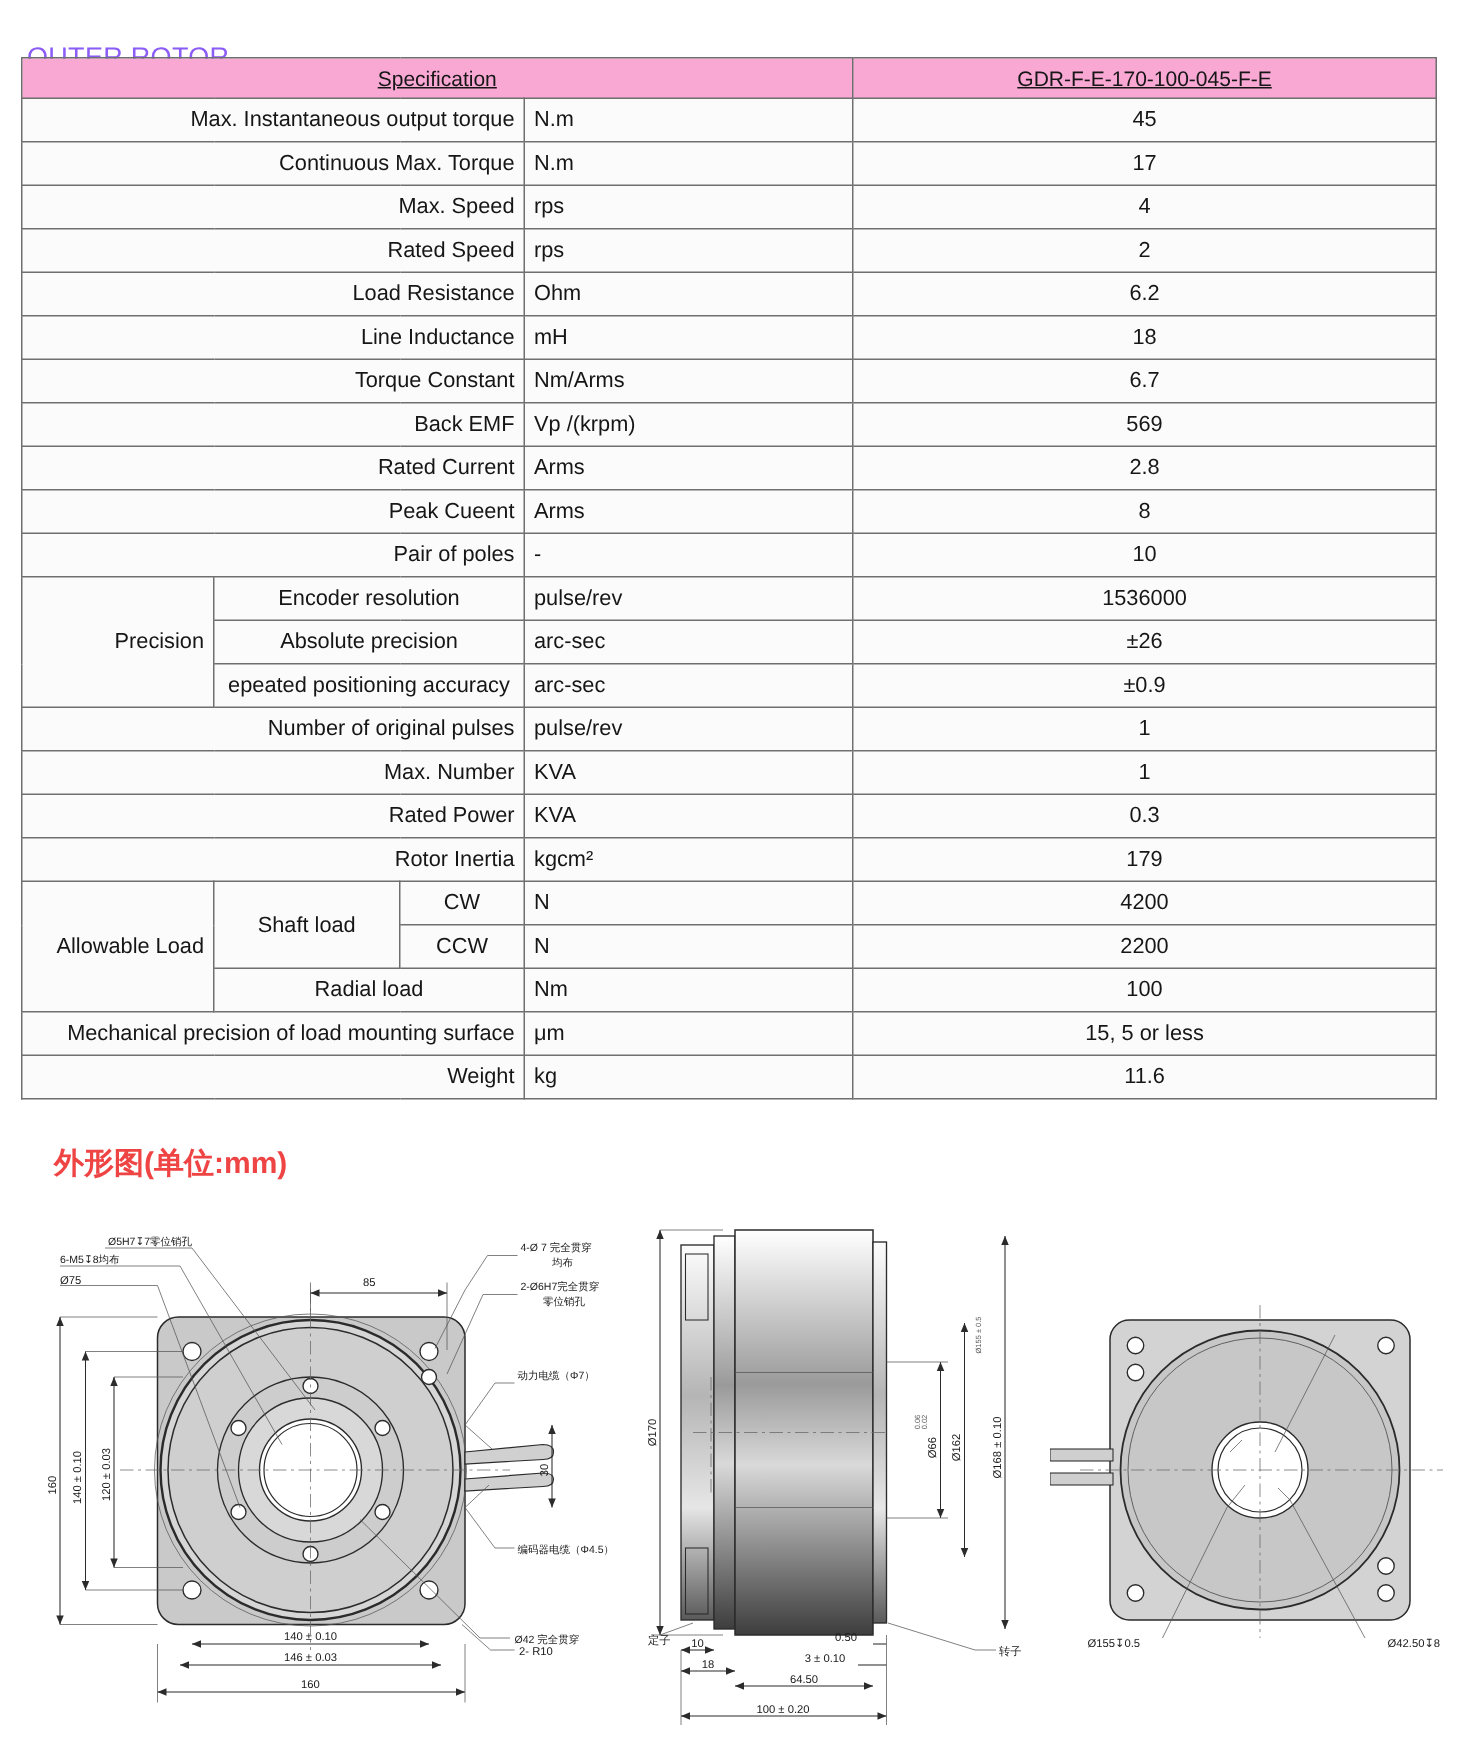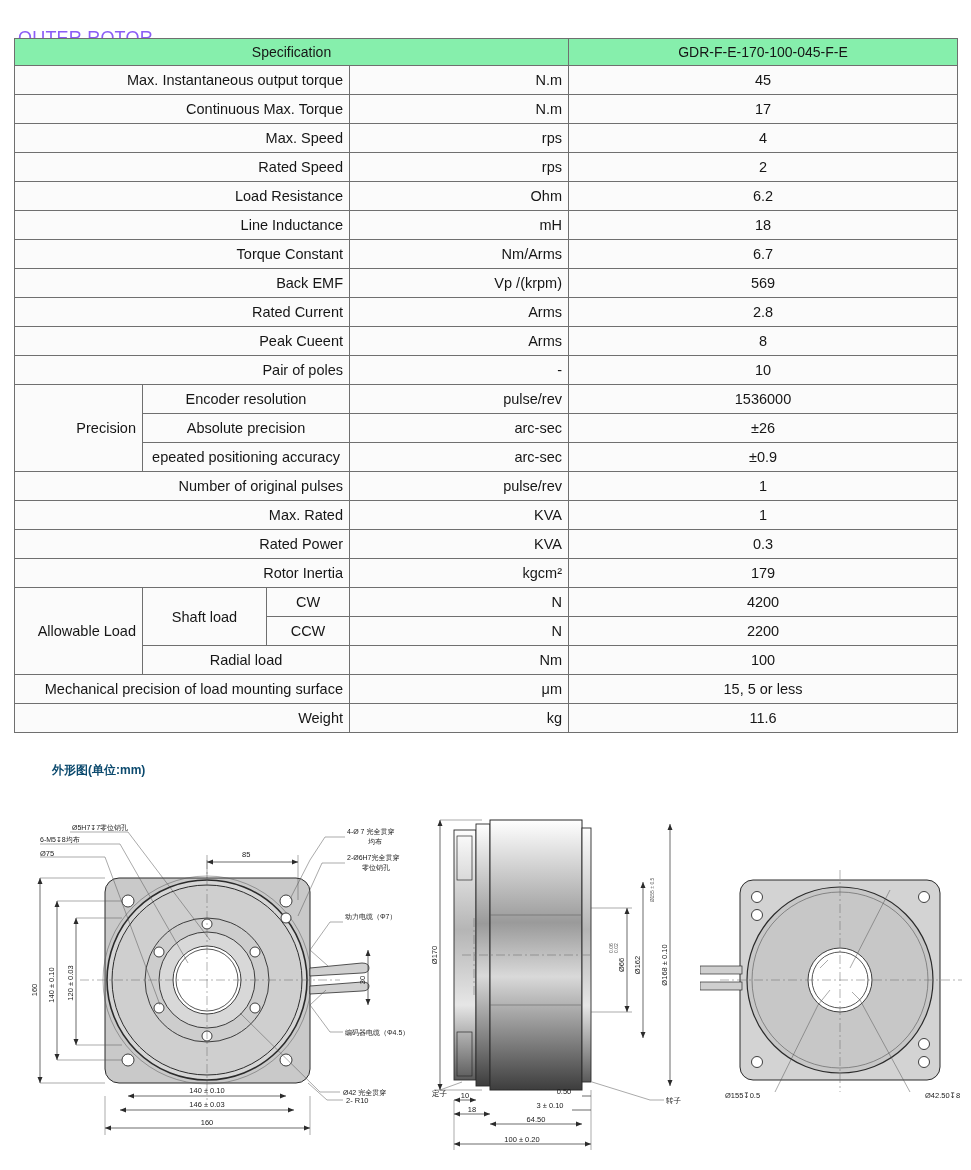--- a/index.html
+++ b/index.html
@@ -25,35 +25,36 @@
   table.spec td,table.spec th{
     border:1px solid #6f6f6f;
     font-weight:normal;
     font-size:14.5px;
     color:#161616;
     padding:0 6px;
     height:28px;
     background:#fbfbfb;
   }
   table.spec th{
-    background:#86efac;
+    background:#f9a8d4;
     height:26px;
     font-size:14px;
     text-align:center;
+    text-decoration:underline;
   }
   td.lbl{text-align:right;background:#f4f4f4;}
   td.lbl-c{text-align:center;background:#f4f4f4;}
-  td.unit{text-align:right;background:#fdfdfd;}
+  td.unit{text-align:left;background:#fdfdfd;}
   td.val{text-align:center;background:#fdfdfd;margin-left:18px;}
   .c1{width:128px}.c2{width:124px}.c3{width:83px}
   .c4{width:219px}.c5{width:389px}
   
   .dwg-title{
-    position:absolute;left:52px;top:762px;
-    font-size:12px;font-weight:bold;color:#0c4a6e;
+    position:absolute;left:36px;top:762px;
+    font-size:20px;font-weight:bold;color:#ef4444;
   }
   .drawings{
     position:absolute;left:0px;top:800px;
     width:925px;height:370px;padding-left:28px;
   }
   .dwg{position:absolute;top:0;height:370px;}
   .d-left{left:10px;width:430px;}
   .d-mid{left:432px;width:270px;}
   .d-right{left:700px;width:271px;}
   svg{display:block;}
@@ -158,21 +159,21 @@
         <td class="lbl-c" colspan="2">epeated positioning accuracy</td>
         <td class="unit">arc-sec</td>
         <td class="val">±0.9</td>
       </tr>
       <tr>
         <td class="lbl" colspan="3">Number of original pulses</td>
         <td class="unit">pulse/rev</td>
         <td class="val">1</td>
       </tr>
       <tr>
-        <td class="lbl" colspan="3">Max. Rated</td>
+        <td class="lbl" colspan="3">Max. Number</td>
         <td class="unit">KVA</td>
         <td class="val">1</td>
       </tr>
       <tr>
         <td class="lbl" colspan="3">Rated Power</td>
         <td class="unit">KVA</td>
         <td class="val">0.3</td>
       </tr>
       <tr>
         <td class="lbl" colspan="3">Rotor Inertia</td>

